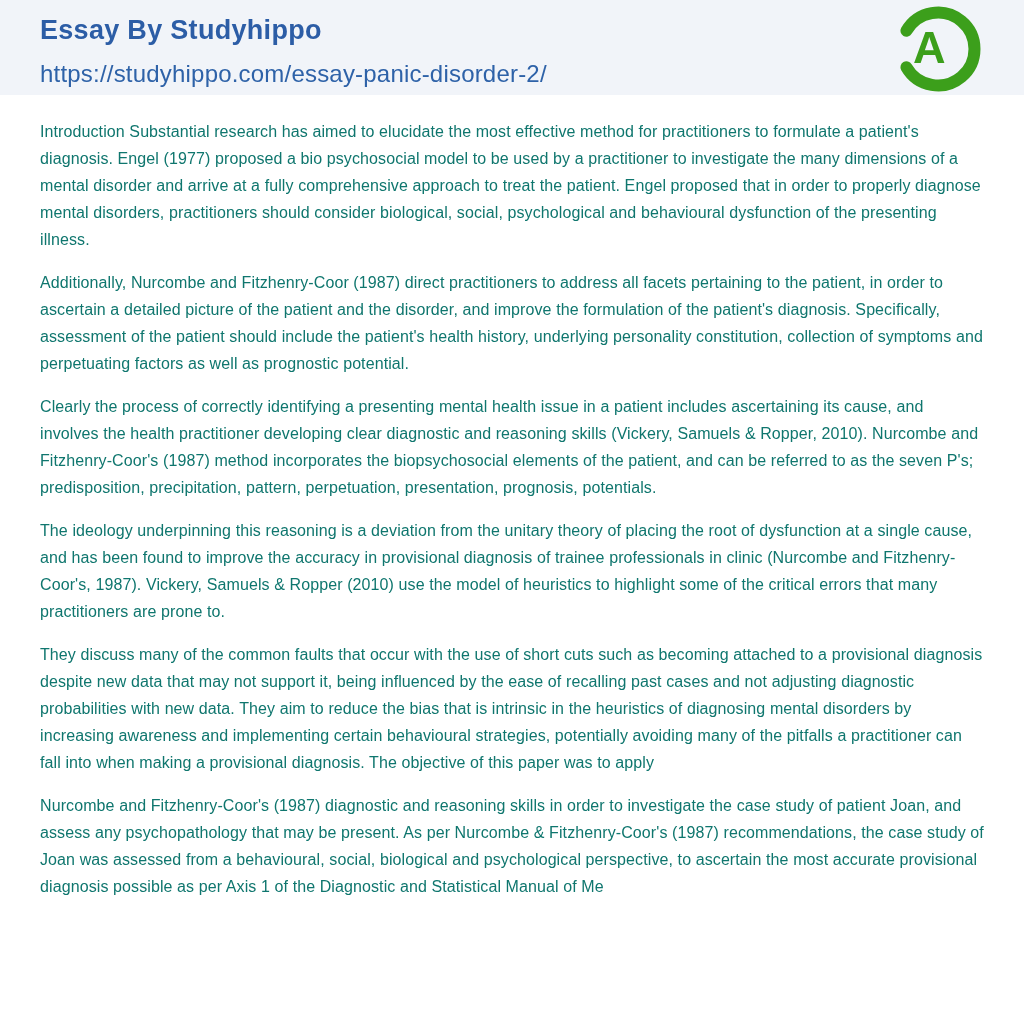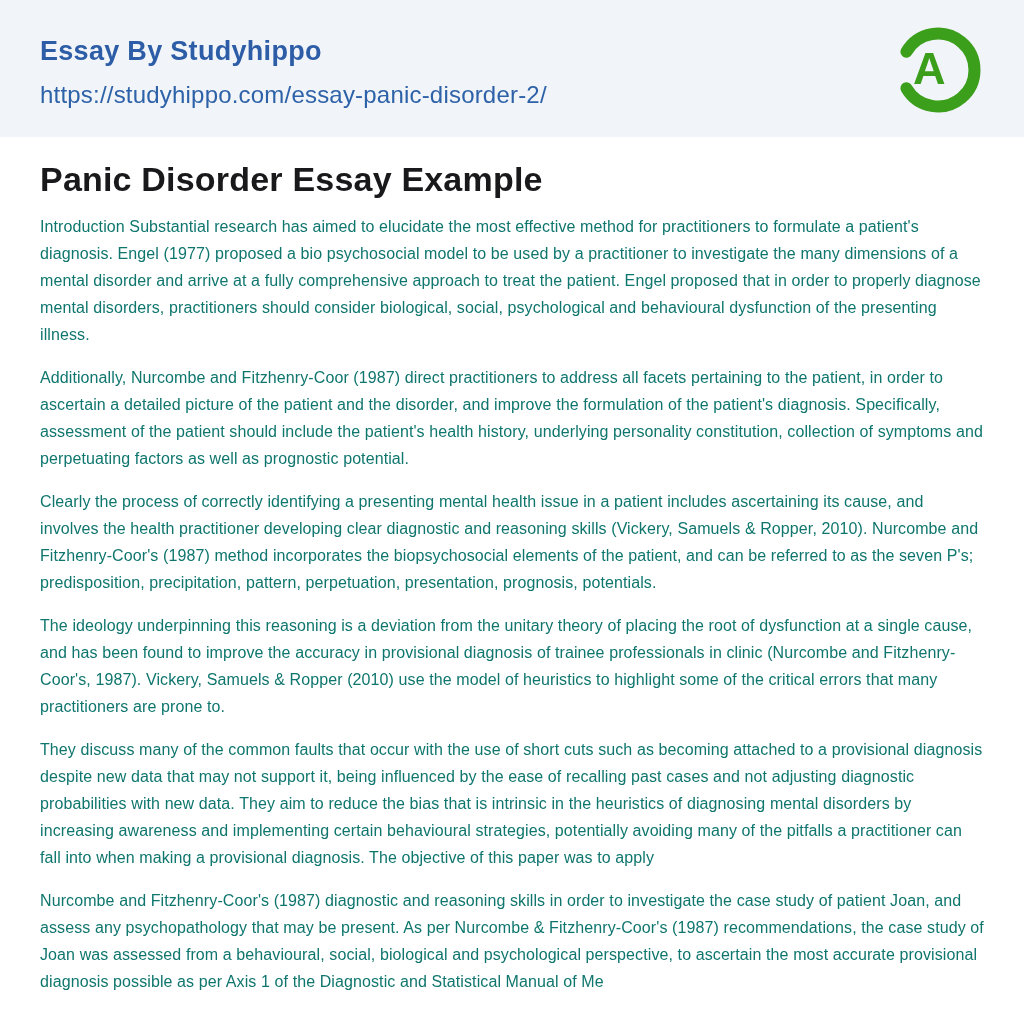--- a/index.html
+++ b/index.html
@@ -6,21 +6,21 @@
   html, body {
     width: 1024px;
     background: #ffffff;
     font-family: "Liberation Sans", "DejaVu Sans", sans-serif;
   }
   body { min-height: 1027px; }
 
   
   .page-header {
     width: 100%;
-    height: 137px;
+    height: 95px;
     background: #f1f4f9;
     display: flex;
     align-items: center;
     justify-content: space-between;
     padding: 0 38px 0 40px;
   }
   .header-text { display: flex; flex-direction: column; gap: 14px; padding-top: 8px; }
   .site-title {
     color: #2c5da6;
     font-size: 27px;
@@ -74,21 +74,20 @@
     <svg width="96" height="96" viewBox="0 0 100 100" aria-hidden="true">
 
       <path d="M 17.1 31 A 38 38 0 1 1 17.1 69" fill="none" stroke="#3c9f1b" stroke-width="12.5" stroke-linecap="round"></path>
 
       <text x="41" y="64.5" text-anchor="middle" font-family="Liberation Sans, DejaVu Sans, sans-serif" font-size="47" font-weight="600" fill="#3c9f1b">A</text>
     </svg>
   </div>
 </header>
 
 <main class="essay">
-  <h1 class="essay-title">Panic Disorder Essay Example</h1>
 
   <p>Introduction Substantial research has aimed to elucidate the most effective method for practitioners to formulate a patient's diagnosis. Engel (1977) proposed a bio psychosocial model to be used by a practitioner to investigate the many dimensions of a mental disorder and arrive at a fully comprehensive approach to treat the patient. Engel proposed that in order to properly diagnose mental disorders, practitioners should consider biological, social, psychological and behavioural dysfunction of the presenting illness.</p>
   <p>Additionally, Nurcombe and Fitzhenry-Coor (1987) direct practitioners to address all facets pertaining to the patient, in order to ascertain a detailed picture of the patient and the disorder, and improve the formulation of the patient's diagnosis. Specifically, assessment of the patient should include the patient's health history, underlying personality constitution, collection of symptoms and perpetuating factors as well as prognostic potential.</p>
   <p>Clearly the process of correctly identifying a presenting mental health issue in a patient includes ascertaining its cause, and involves the health practitioner developing clear diagnostic and reasoning skills (Vickery, Samuels &amp; Ropper, 2010). Nurcombe and Fitzhenry-Coor's (1987) method incorporates the biopsychosocial elements of the patient, and can be referred to as the seven P's; predisposition, precipitation, pattern, perpetuation, presentation, prognosis, potentials.</p>
   <p>The ideology underpinning this reasoning is a deviation from the unitary theory of placing the root of dysfunction at a single cause, and has been found to improve the accuracy in provisional diagnosis of trainee professionals in clinic (Nurcombe and Fitzhenry-Coor's, 1987). Vickery, Samuels &amp; Ropper (2010) use the model of heuristics to highlight some of the critical errors that many practitioners are prone to.</p>
   <p>They discuss many of the common faults that occur with the use of short cuts such as becoming attached to a provisional diagnosis despite new data that may not support it, being influenced by the ease of recalling past cases and not adjusting diagnostic probabilities with new data. They aim to reduce the bias that is intrinsic in the heuristics of diagnosing mental disorders by increasing awareness and implementing certain behavioural strategies, potentially avoiding many of the pitfalls a practitioner can fall into when making a provisional diagnosis. The objective of this paper was to apply</p>
   <p>Nurcombe and Fitzhenry-Coor's (1987) diagnostic and reasoning skills in order to investigate the case study of patient Joan, and assess any psychopathology that may be present. As per Nurcombe &amp; Fitzhenry-Coor's (1987) recommendations, the case study of Joan was assessed from a behavioural, social, biological and psychological perspective, to ascertain the most accurate provisional diagnosis possible as per Axis 1 of the Diagnostic and Statistical Manual of Me</p>
 </main>
 
 </body></html>

